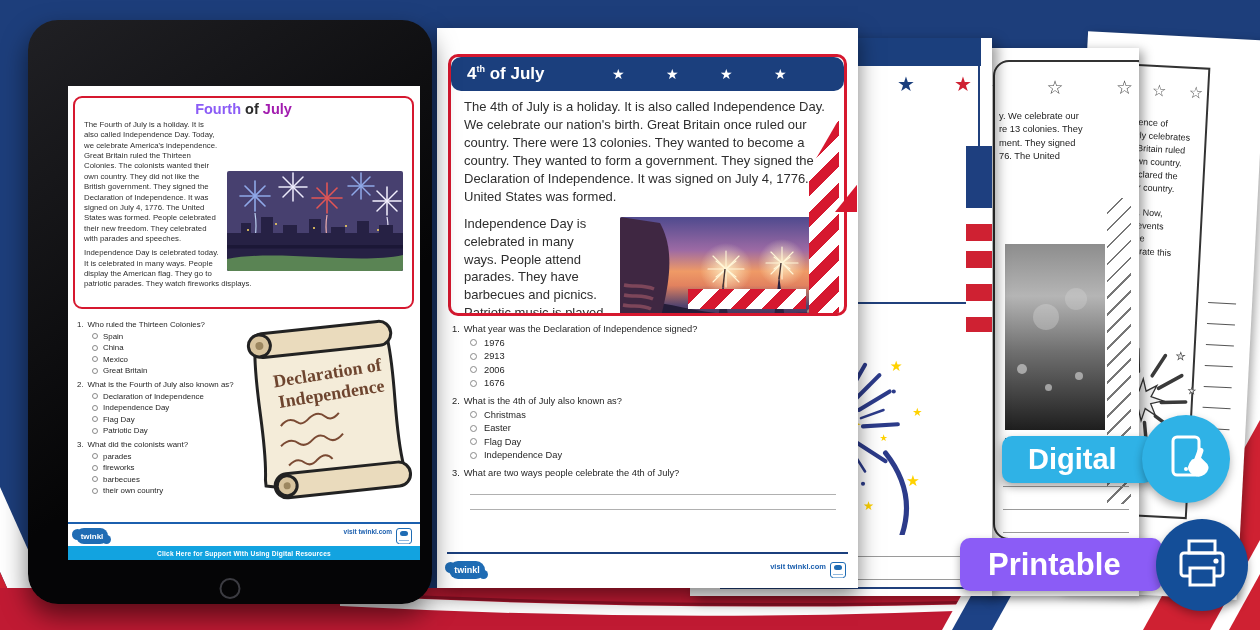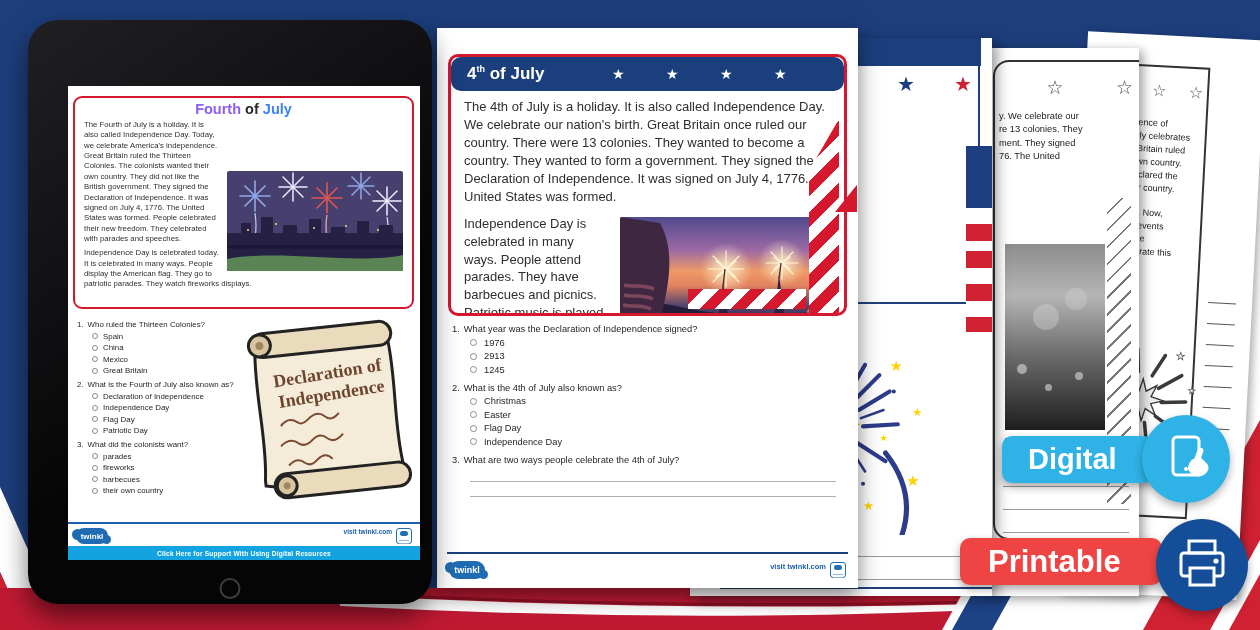--- a/index.html
+++ b/index.html
@@ -16,21 +16,21 @@
   .tablet{position:absolute;left:28px;top:20px;width:404px;height:584px;z-index:9;
           background:linear-gradient(145deg,#202024,#050506 60%);border-radius:30px;
           box-shadow:0 12px 26px rgba(0,0,0,.55);}
   .tablet-home{position:absolute;left:50%;bottom:5px;transform:translateX(-50%);
           width:21px;height:21px;border:2px solid #3c3c42;border-radius:50%;}
   .screen{position:absolute;left:40px;top:66px;width:352px;height:474px;background:#fff;overflow:hidden;}
 
   .ws1-box{position:absolute;left:5px;top:10px;width:341px;height:213px;border:2px solid #d6182f;
            border-radius:9px;padding:3px 9px 4px;}
   .ws1-title{text-align:center;font-size:14.5px;font-weight:bold;}
-  .t-red{color:#8b5cf6;} .t-dark{color:#2b2b2b;} .t-blue{color:#3b82f6;}
+  .t-red{color:#8b5cf6;} .t-dark{color:#2b2b2b;} .t-blue{color:#a21caf;}
   .ws1-text{font-size:7.8px;line-height:1.33;color:#2e2e2e;margin-top:3px;}
   .ws1-text p{margin:0 0 4px 0;}
   .fw-img{float:right;width:176px;height:100px;margin:51px 0 2px 7px;overflow:hidden;border-radius:2px;}
   .ws1-questions{position:absolute;left:9px;top:234px;width:210px;font-size:7.9px;color:#1f1f1f;}
   .q{margin-bottom:5px;}
   .q-head{display:flex;gap:4px;margin-bottom:2px;}
   .q-num{flex:none;}
   .opt{display:flex;align-items:center;gap:5px;margin:2.5px 0 0 15px;}
   .radio{width:6px;height:6px;border:1px solid #8a8a8a;border-radius:50%;flex:none;background:#fff;}
   .scroll-wrap{position:absolute;left:176px;top:227px;width:170px;height:204px;}
@@ -124,21 +124,21 @@
   
   .badge{position:absolute;z-index:30;}
   .badge .pill{color:#fff;font-weight:bold;display:flex;align-items:center;border-radius:10px;
                box-shadow:0 4px 9px rgba(0,0,0,.35);}
   .badge-digital{left:1002px;top:436px;}
   .badge-digital .pill{width:152px;height:47px;background:#2fb2e6;font-size:29px;padding-left:26px;}
   .badge-digital .circ{position:absolute;left:140px;top:-21px;width:88px;height:88px;border-radius:50%;
                        background:#2fb2e6;display:flex;align-items:center;justify-content:center;
                        box-shadow:0 4px 9px rgba(0,0,0,.3);}
   .badge-printable{left:960px;top:538px;}
-  .badge-printable .pill{width:202px;height:47px;background:#ef4444;font-size:31px;padding-left:28px;}
+  .badge-printable .pill{width:202px;height:53px;background:#8b5cf6;font-size:31px;padding-left:28px;}
   .badge-printable .circ{position:absolute;left:196px;top:-19px;width:92px;height:92px;border-radius:50%;
                          background:#144e98;display:flex;align-items:center;justify-content:center;
                          box-shadow:0 4px 9px rgba(0,0,0,.3);}
 </style>
 </head>
 <body>
 
 <div class="canvas">
 
   <svg class="bg" width="1260" height="630" viewBox="0 0 1260 630">
@@ -408,21 +408,25 @@
         <div class="opt">
             <span class="radio"></span>
             <span>1976</span>
           </div>
         <div class="opt">
             <span class="radio"></span>
             <span>2913</span>
           </div>
         <div class="opt">
             <span class="radio"></span>
-            <span>1245</span>
+            <span>2006</span>
+          </div>
+        <div class="opt">
+            <span class="radio"></span>
+            <span>1676</span>
           </div>
       </div>
       <div class="q">
         <div class="q-head">
             <span class="q-num">2.</span>
             <span>What is the 4th of July also known as?</span>
           </div>
         <div class="opt">
             <span class="radio"></span>
             <span>Christmas</span>

